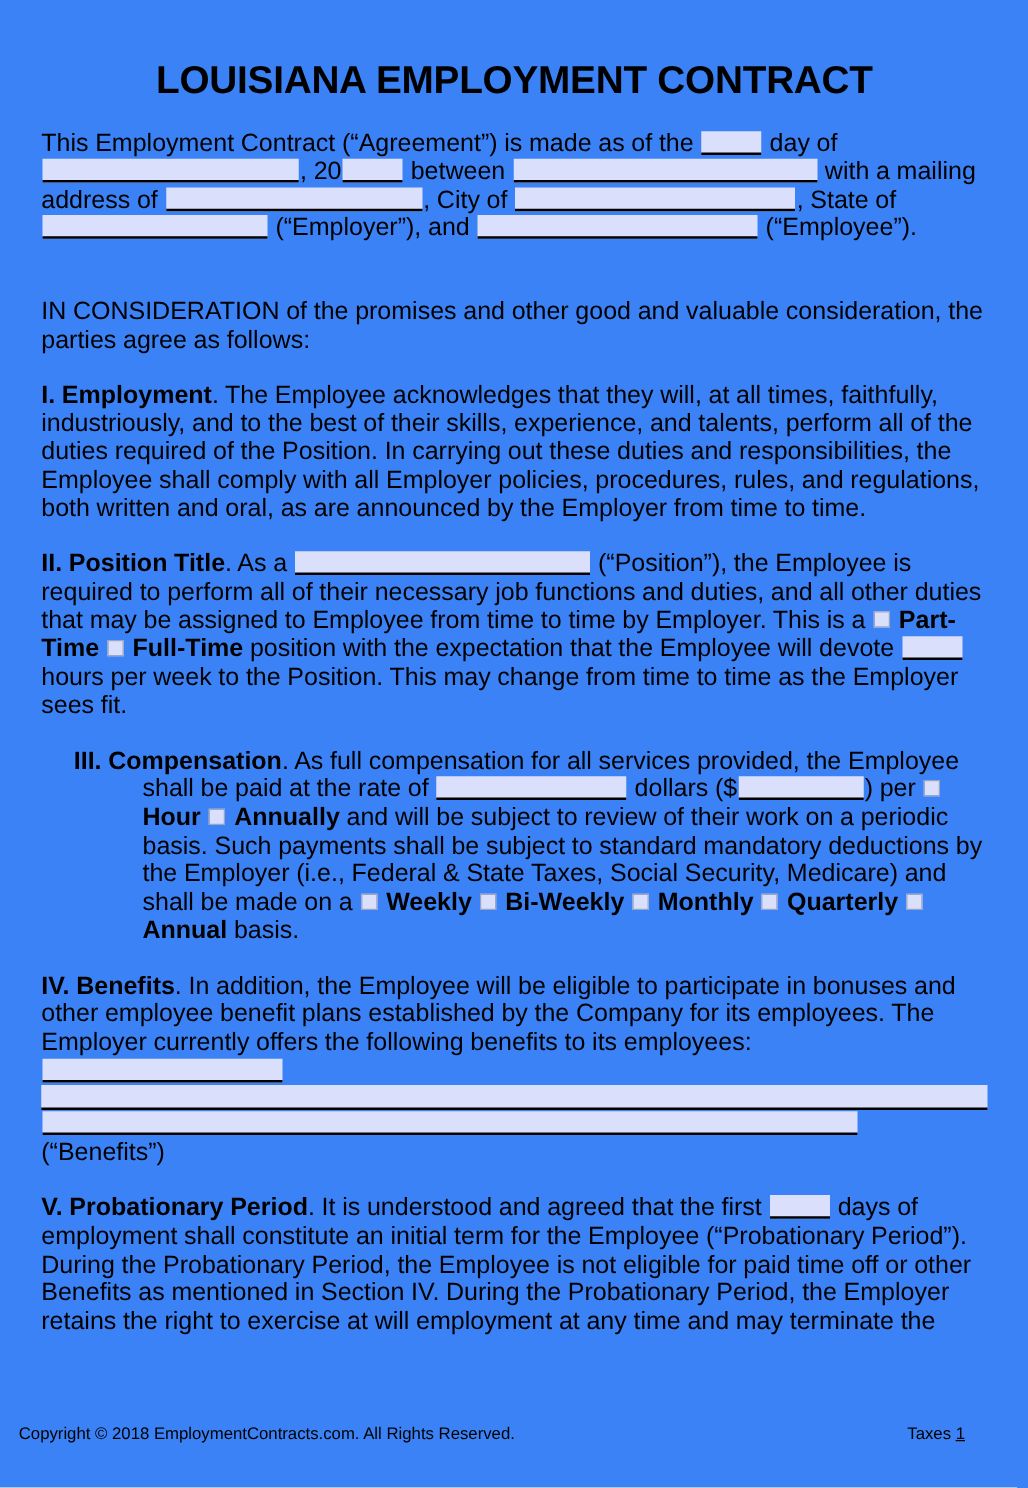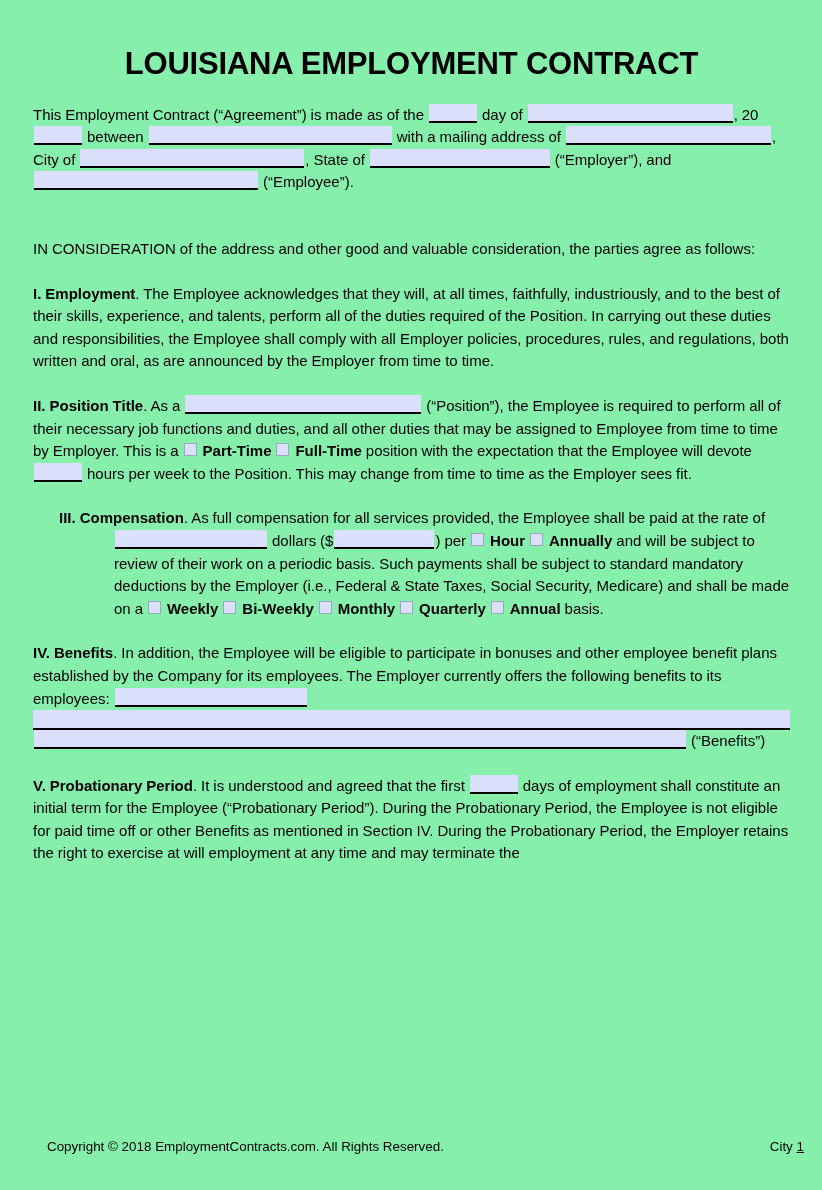--- a/index.html
+++ b/index.html
@@ -8,21 +8,21 @@
     background: #ffffff;
   }
   body {
     font-family: "Liberation Sans", sans-serif;
     color: #000000;
   }
   .page {
     position: relative;
     width: 822px;
     height: 1190px;
-    background: #86efac;
+    background: #3b82f6;
     box-sizing: border-box;
     overflow: hidden;
   }
   .content {
     position: absolute;
     left: 33px;
     top: 0;
     width: 757px;
   }
 
@@ -33,21 +33,21 @@
     text-align: center;
     letter-spacing: -0.2px;
     margin: 0;
     padding-top: 46px;
     line-height: 1.15;
     white-space: nowrap;
   }
 
   
   .para {
-    font-size: 15px;
+    font-size: 20px;
     line-height: 22.6px;
     margin: 0;
     text-align: left;
     word-spacing: -0.2px;
   }
   .gap-intro   { height: 22px; }
   .gap-md      { height: 22px; }
 
   .sec-label { font-weight: bold; }
 
@@ -87,21 +87,21 @@
     background: #dae0fb;
     border: 1.5px solid #9aa6c4;
     vertical-align: 0px;
     margin: 0 2px 0 1px;
     box-sizing: content-box;
   }
 
   
   .footer {
     position: absolute;
-    left: 47px;
+    left: 15px;
     top: 1138px;
     width: 757px;
     font-size: 13.4px;
     line-height: 17px;
     display: flex;
     justify-content: space-between;
     align-items: baseline;
   }
   .footer-page .page-num { text-decoration: underline; }
 </style>
@@ -116,21 +116,21 @@
     <div class="gap-intro"></div>
 
     <p class="para"><span></span><span>This Employment Contract (“Agreement”) is made as of the</span> <span class="blank blank-xs"></span> <span>day of</span>
 <span class="blank blank-xl"></span><span>, 20</span><span class="blank blank-xs"></span> <span>between</span> <span class="blank blank-w1"></span> <span>with a mailing address of</span> <span class="blank blank-xl"></span><span>, City of</span> <span class="blank blank-w2"></span><span>, State of</span> <span class="blank blank-l"></span> <span>(“Employer”), and</span> <span class="blank blank-w2"></span> <span>(“Employee”).</span></p>
 
     <div class="gap-md"></div>
 
 
     <div class="gap-md"></div>
 
-    <p class="para">IN CONSIDERATION of the address and other good and valuable consideration, the parties agree as follows:</p>
+    <p class="para">IN CONSIDERATION of the promises and other good and valuable consideration, the parties agree as follows:</p>
 
     <div class="gap-md"></div>
 
     <p class="para"><span class="sec-label">I.</span> <span class="sec-label">Employment</span><span>. The Employee acknowledges that they will, at all times, faithfully, industriously, and to the best of their skills, experience, and talents, perform all of the duties required of the Position. In carrying out these duties and responsibilities, the Employee shall comply with all Employer policies, procedures, rules, and regulations, both written and oral, as are announced by the Employer from time to time.</span></p>
 
     <div class="gap-md"></div>
 
     <p class="para"><span class="sec-label">II.</span> <span class="sec-label">Position Title</span><span>. As a</span> <span class="blank blank-xxl"></span> <span>(“Position”), the Employee is required to perform all of their necessary job functions and duties, and all other duties that may be assigned to Employee from time to time by Employer. This is a</span> <span class="cbox"></span> <span class="sec-label">Part-Time</span> <span class="cbox"></span> <span class="sec-label">Full-Time</span> <span>position with the expectation that the Employee will devote</span> <span class="blank blank-xs"></span> <span>hours per week to the Position. This may change from time to time as the Employer sees fit.</span></p>
 
     <div class="gap-md"></div>
@@ -142,16 +142,16 @@
     <p class="para"><span class="sec-label">IV.</span> <span class="sec-label">Benefits</span><span>. In addition, the Employee will be eligible to participate in bonuses and other employee benefit plans established by the Company for its employees. The Employer currently offers the following benefits to its employees:</span> <span class="blank blank-benef1"></span><span class="blank blank-full"></span><span class="blank blank-benef3"></span> <span>(“Benefits”)</span></p>
 
     <div class="gap-md"></div>
 
     <p class="para"><span class="sec-label">V.</span> <span class="sec-label">Probationary Period</span><span>. It is understood and agreed that the first</span> <span class="blank blank-xs"></span> <span>days of employment shall constitute an initial term for the Employee (“Probationary Period”). During the Probationary Period, the Employee is not eligible for paid time off or other Benefits as mentioned in Section IV. During the Probationary Period, the Employer retains the right to exercise at will employment at any time and may terminate the</span></p>
 
   </div>
 
   <div class="footer">
     <span class="footer-copy">Copyright © 2018 EmploymentContracts.com. All Rights Reserved.</span>
-    <span class="footer-page"><span>City</span> <span class="page-num">1</span></span>
+    <span class="footer-page"><span>Taxes</span> <span class="page-num">1</span></span>
   </div>
 
 </div>
 
 </body></html>

